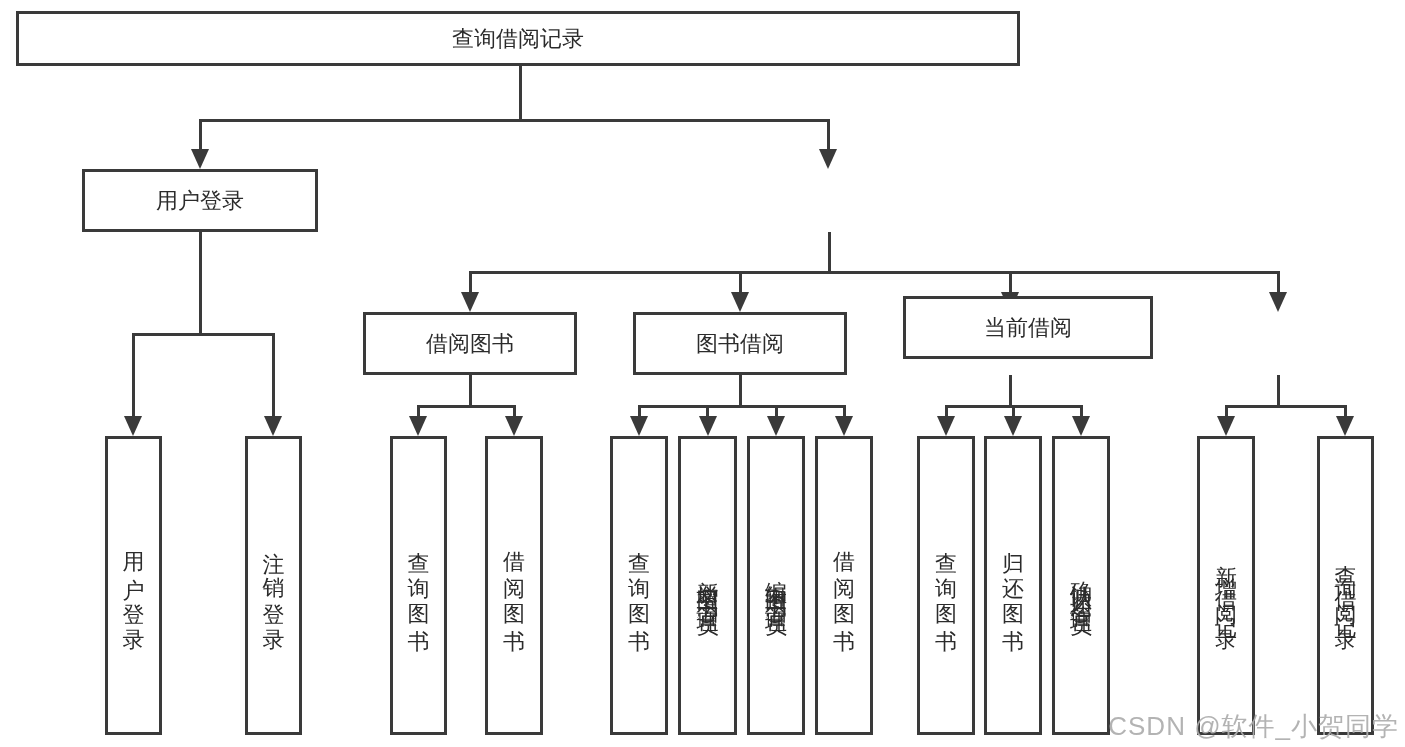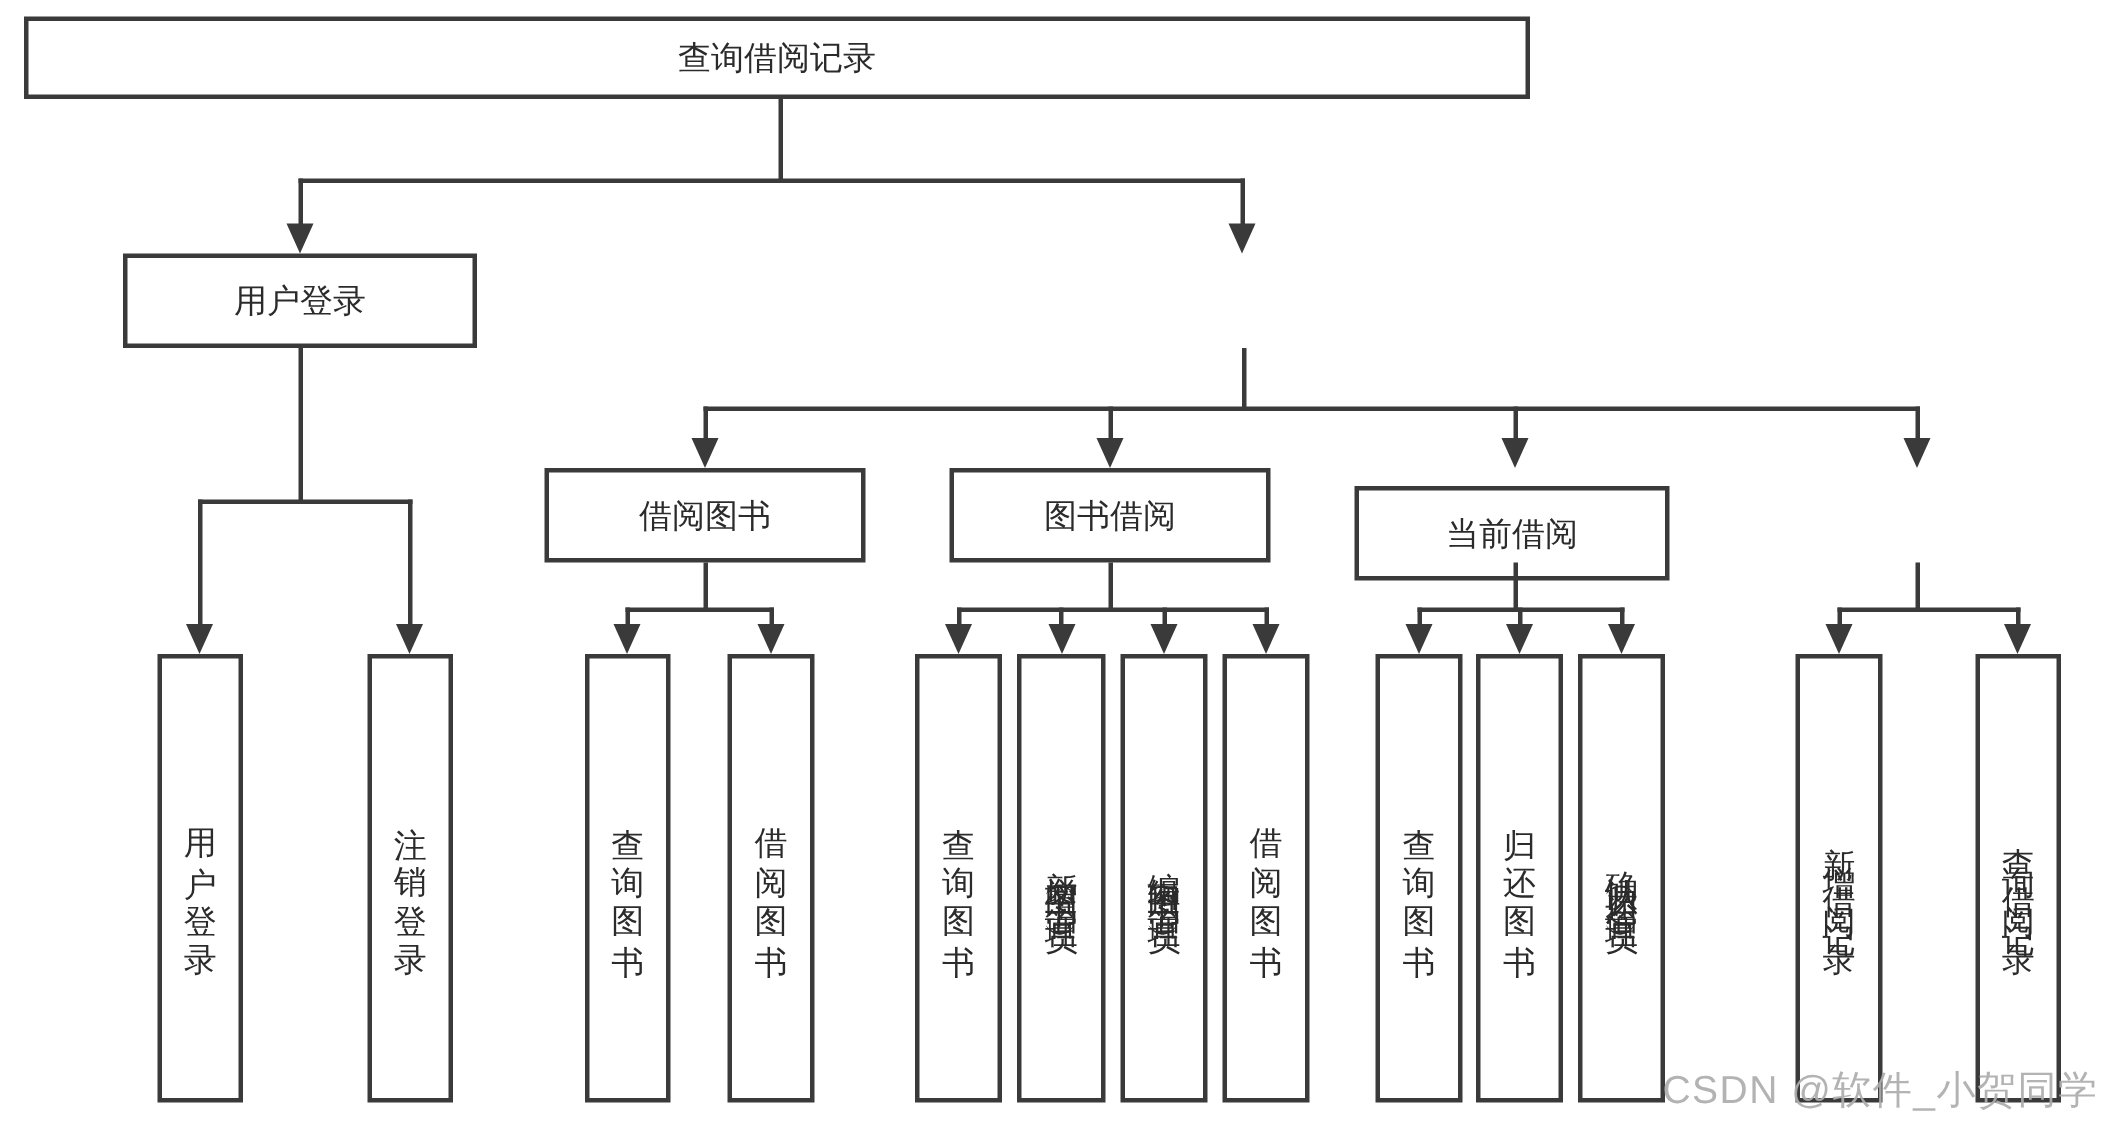--- a/index.html
+++ b/index.html
@@ -95,21 +95,21 @@
   <div class="ar" style="left:1001px;top:292px;"></div>
   <div class="vl" style="left:1276.5px;top:271px;height:22px;"></div>
   <div class="ar" style="left:1269px;top:292px;"></div>
 
   <div class="b" style="left:363px;top:312px;width:214px;height:63px;">
     <span>借阅图书</span>
   </div>
   <div class="b" style="left:633px;top:312px;width:214px;height:63px;">
     <span>图书借阅</span>
   </div>
-  <div class="b" style="left:903px;top:324px;width:210px;height:63px;">
+  <div class="b" style="left:903px;top:296px;width:250px;height:63px;">
     <span>当前借阅</span>
   </div>
 
   <div class="vl" style="left:468.5px;top:375px;height:33px;"></div>
   <div class="hl" style="left:416.5px;top:405px;width:99px;"></div>
   <div class="vl" style="left:416.5px;top:405px;height:13px;"></div>
   <div class="ar" style="left:409px;top:416px;"></div>
   <div class="vl" style="left:512.5px;top:405px;height:13px;"></div>
   <div class="ar" style="left:505px;top:416px;"></div>
 

